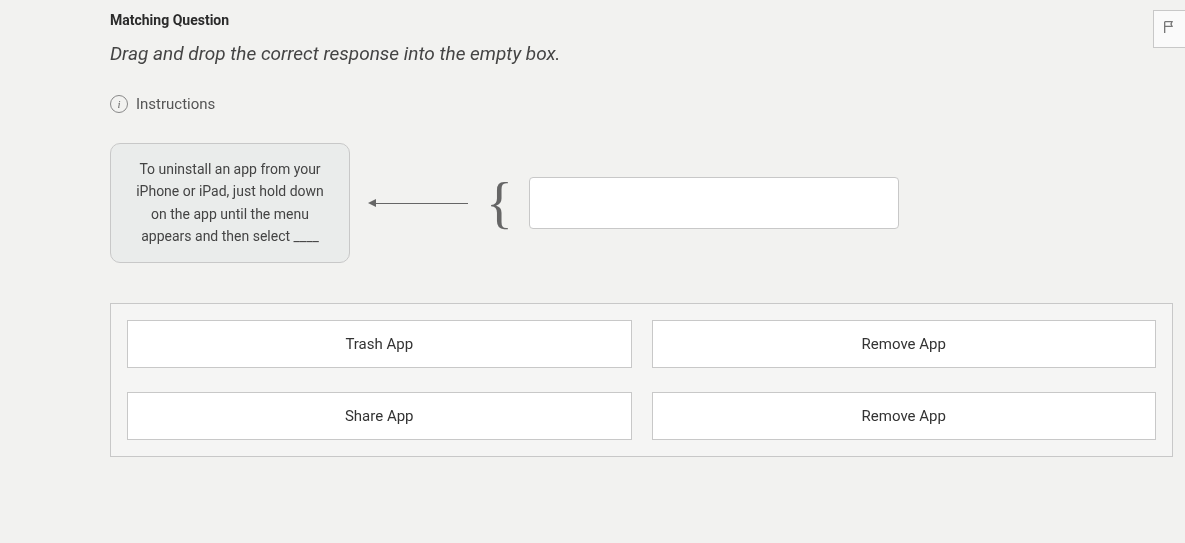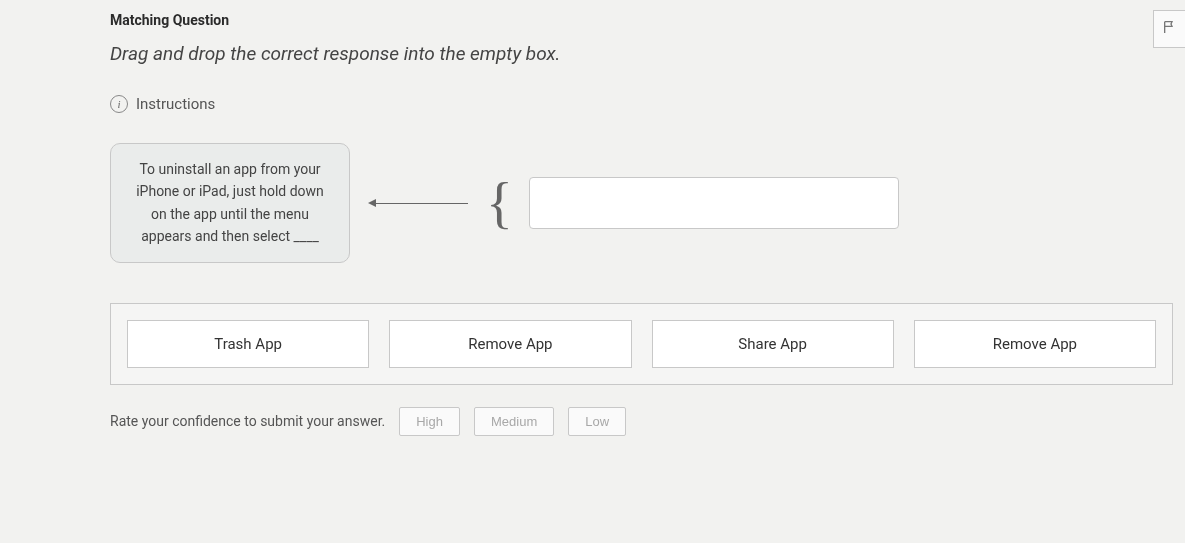--- a/index.html
+++ b/index.html
@@ -104,21 +104,21 @@
       border: 1px solid #c8c8c8;
       background: #ffffff;
       border-radius: 4px;
     }
     .options-panel {
       border: 1px solid #c8c8c8;
       background: #f5f5f4;
       padding: 16px;
       margin-right: 12px;
       display: grid;
-      grid-template-columns: 1fr 1fr 1fr 1fr;
+      grid-template-columns: 1fr 1fr;
       gap: 24px 20px;
     }
     .option-card {
       border: 1px solid #c8c8c8;
       background: #ffffff;
       height: 48px;
       display: flex;
       align-items: center;
       justify-content: center;
       font-size: 15px;
@@ -186,19 +186,13 @@
     <div class="drop-target"></div>
   </div>
 
   <div class="options-panel">
     <div class="option-card">Trash App</div>
     <div class="option-card">Remove App</div>
     <div class="option-card">Share App</div>
     <div class="option-card">Remove App</div>
   </div>
 
-  <div class="confidence-row">
-    <span>Rate your confidence to submit your answer.</span>
-    <button class="confidence-btn">High</button>
-    <button class="confidence-btn">Medium</button>
-    <button class="confidence-btn">Low</button>
-  </div>
 </div>
 
 </body></html>

